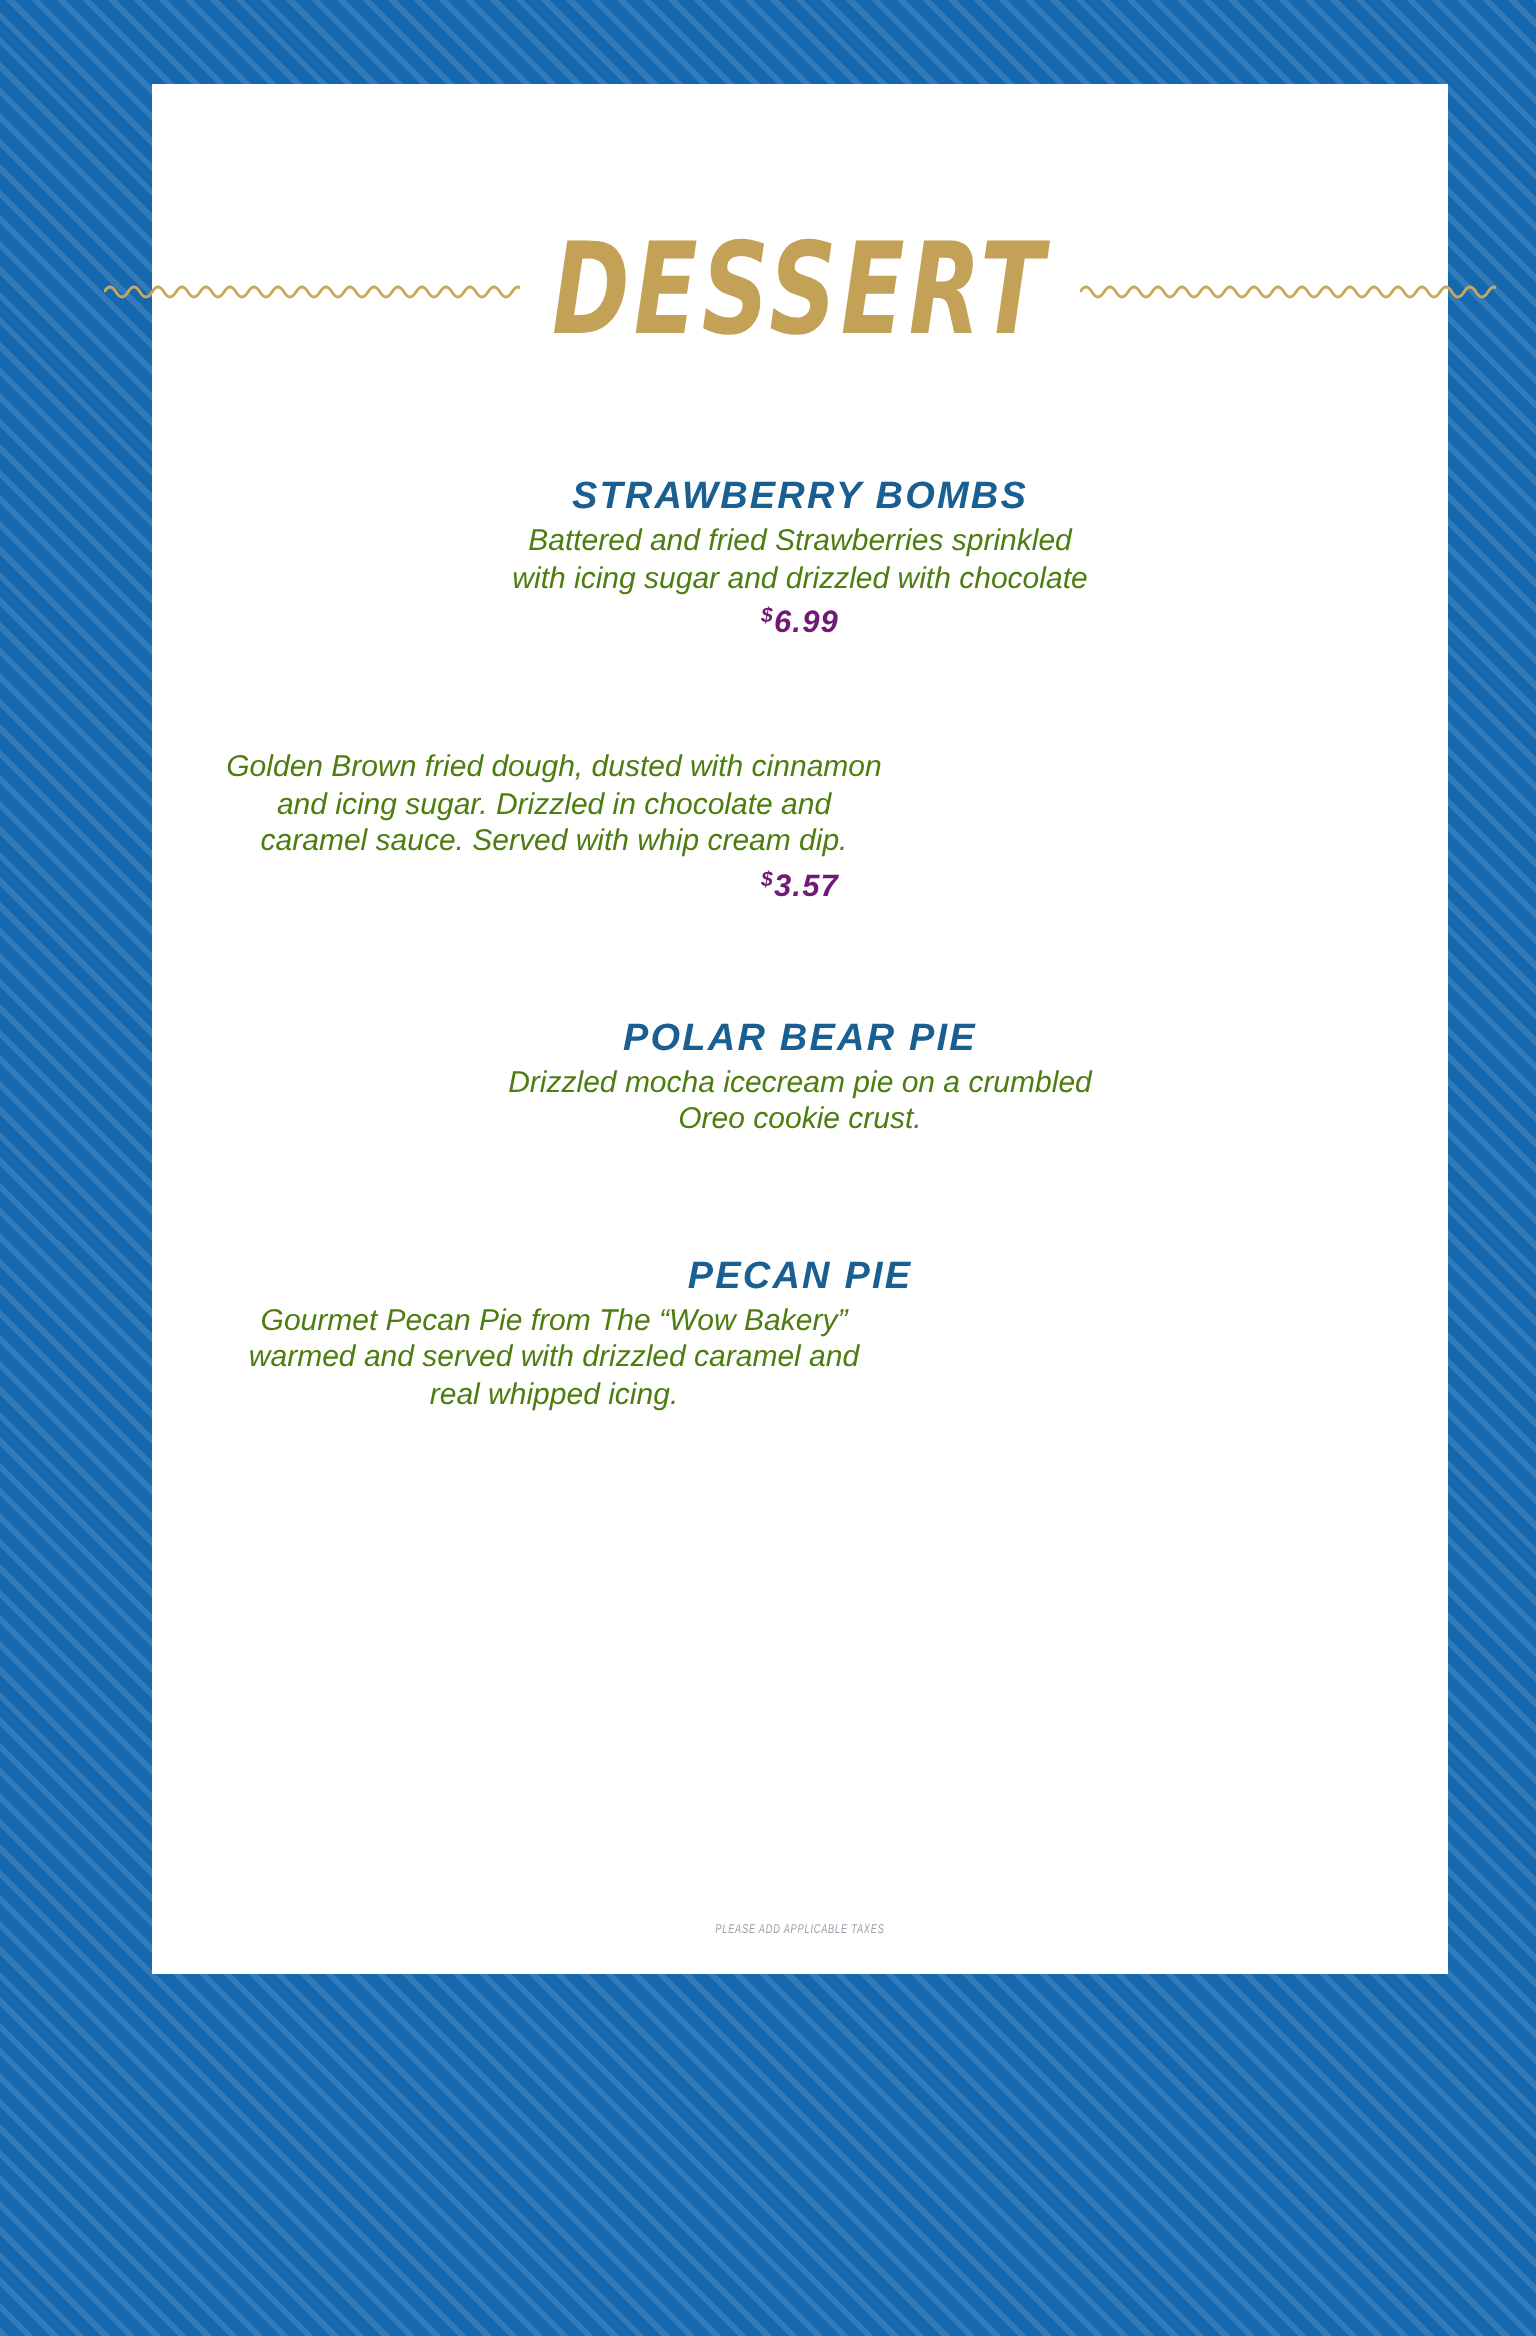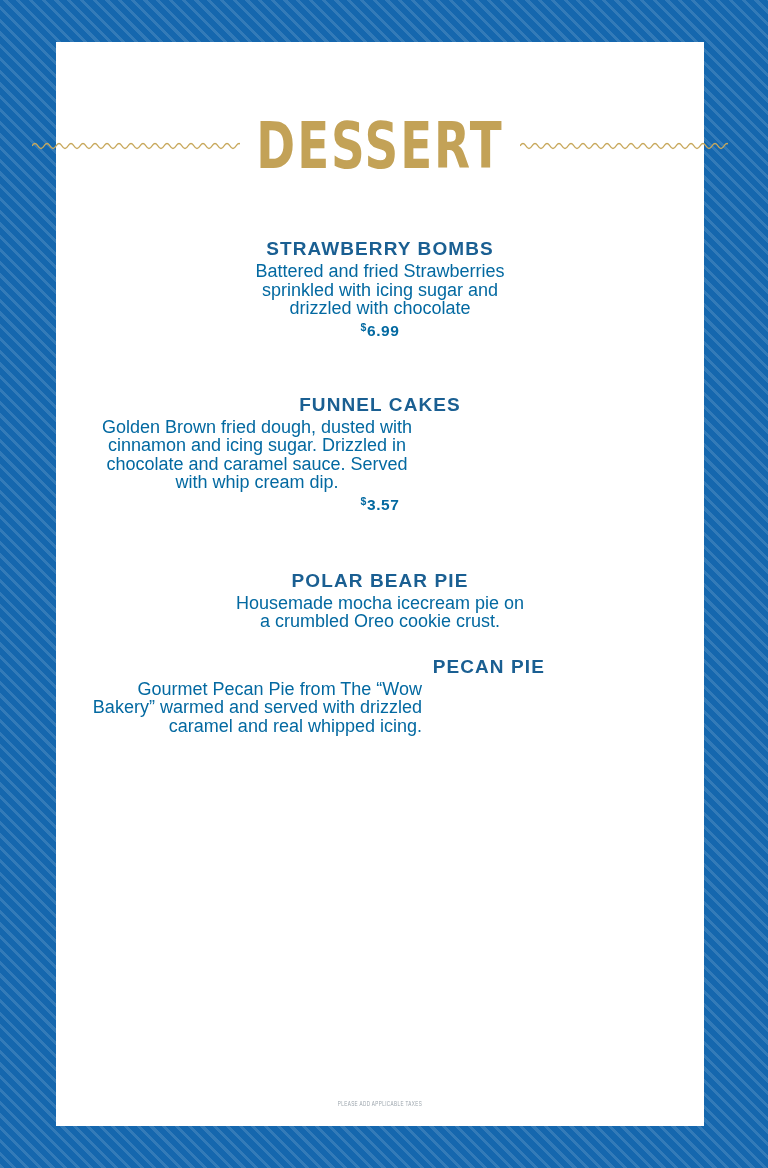--- a/index.html
+++ b/index.html
@@ -24,25 +24,26 @@
       45deg,
       rgba(255,255,255,0.13) 0px,
       rgba(255,255,255,0.13) 3px,
       rgba(255,255,255,0) 3px,
       rgba(255,255,255,0) 9px
     );
   }
 
   .card {
     position: absolute;
-    left: 56px;
+    left: 76px;
     top: 42px;
     width: 648px;
-    height: 1084px;
+    height: 945px;
     background: #ffffff;
+    font-style: italic;
   }
 
   .menu-inner {
     position: relative;
     width: 100%;
     height: 100%;
   }
 
   
   .title-row {
@@ -88,48 +89,48 @@
   .item-name {
     color: #1a5f92;
     font-weight: 700;
     font-size: 19px;
     letter-spacing: 1.1px;
     line-height: 21px;
     margin: 0 auto 3px auto;
     max-width: 330px;
   }
   .item-desc {
-    color: #0369a1;
-    font-size: 18px;
+    color: #4d7c0f;
+    font-size: 15px;
     line-height: 18.5px;
     max-width: 300px;
     margin: 0 auto;
   }
   .item-desc.wide {
     max-width: 330px;
     margin-left: 36px;
   }
   .item-price {
-    color: #0369a1;
+    color: #701a75;
     font-size: 15.5px;
     font-weight: 600;
     margin-top: 3px;
     letter-spacing: 0.6px;
   }
   .item-price .cur {
     font-size: 10.5px;
     vertical-align: 5px;
     margin-right: 0px;
   }
 
   
   .item.i0 { }
   .item.i1 { margin-bottom: 56px; }
-  .item.i2 { margin-bottom: 25px; }
-  .item.i3 { margin-bottom: 0; text-align: right; }
+  .item.i2 { margin-bottom: 58px; }
+  .item.i3 { margin-bottom: 0; }
 
   .footer-note {
     position: absolute;
     bottom: 20px;
     left: 0;
     width: 100%;
     text-align: center;
     color: #9aa3ab;
     font-size: 4.6px;
     letter-spacing: 0.4px;
@@ -160,28 +161,27 @@
 
     <div class="items">
 
       <div class="item i0">
         <div class="item-name">STRAWBERRY BOMBS</div>
         <div class="item-desc">Battered and fried Strawberries sprinkled with icing sugar and drizzled with chocolate</div>
         <div class="item-price"><span class="cur">$</span><span>6.99</span></div>
       </div>
 
       <div class="item i1">
-        <div class="item-name">FUNNEL CAKES</div>
         <div class="item-desc wide">Golden Brown fried dough, dusted with cinnamon and icing sugar. Drizzled in chocolate and caramel sauce. Served with whip cream dip.</div>
         <div class="item-price"><span class="cur">$</span><span>3.57</span></div>
       </div>
 
       <div class="item i2">
         <div class="item-name">POLAR BEAR PIE</div>
-        <div class="item-desc">Housemade mocha icecream pie on a crumbled Oreo cookie crust.</div>
+        <div class="item-desc">Drizzled mocha icecream pie on a crumbled Oreo cookie crust.</div>
       </div>
 
       <div class="item i3">
         <div class="item-name">PECAN PIE</div>
         <div class="item-desc wide">Gourmet Pecan Pie from The “Wow Bakery” warmed and served with drizzled caramel and real whipped icing.</div>
       </div>
 
     </div>
 
     <div class="footer-note">PLEASE ADD APPLICABLE TAXES</div>

